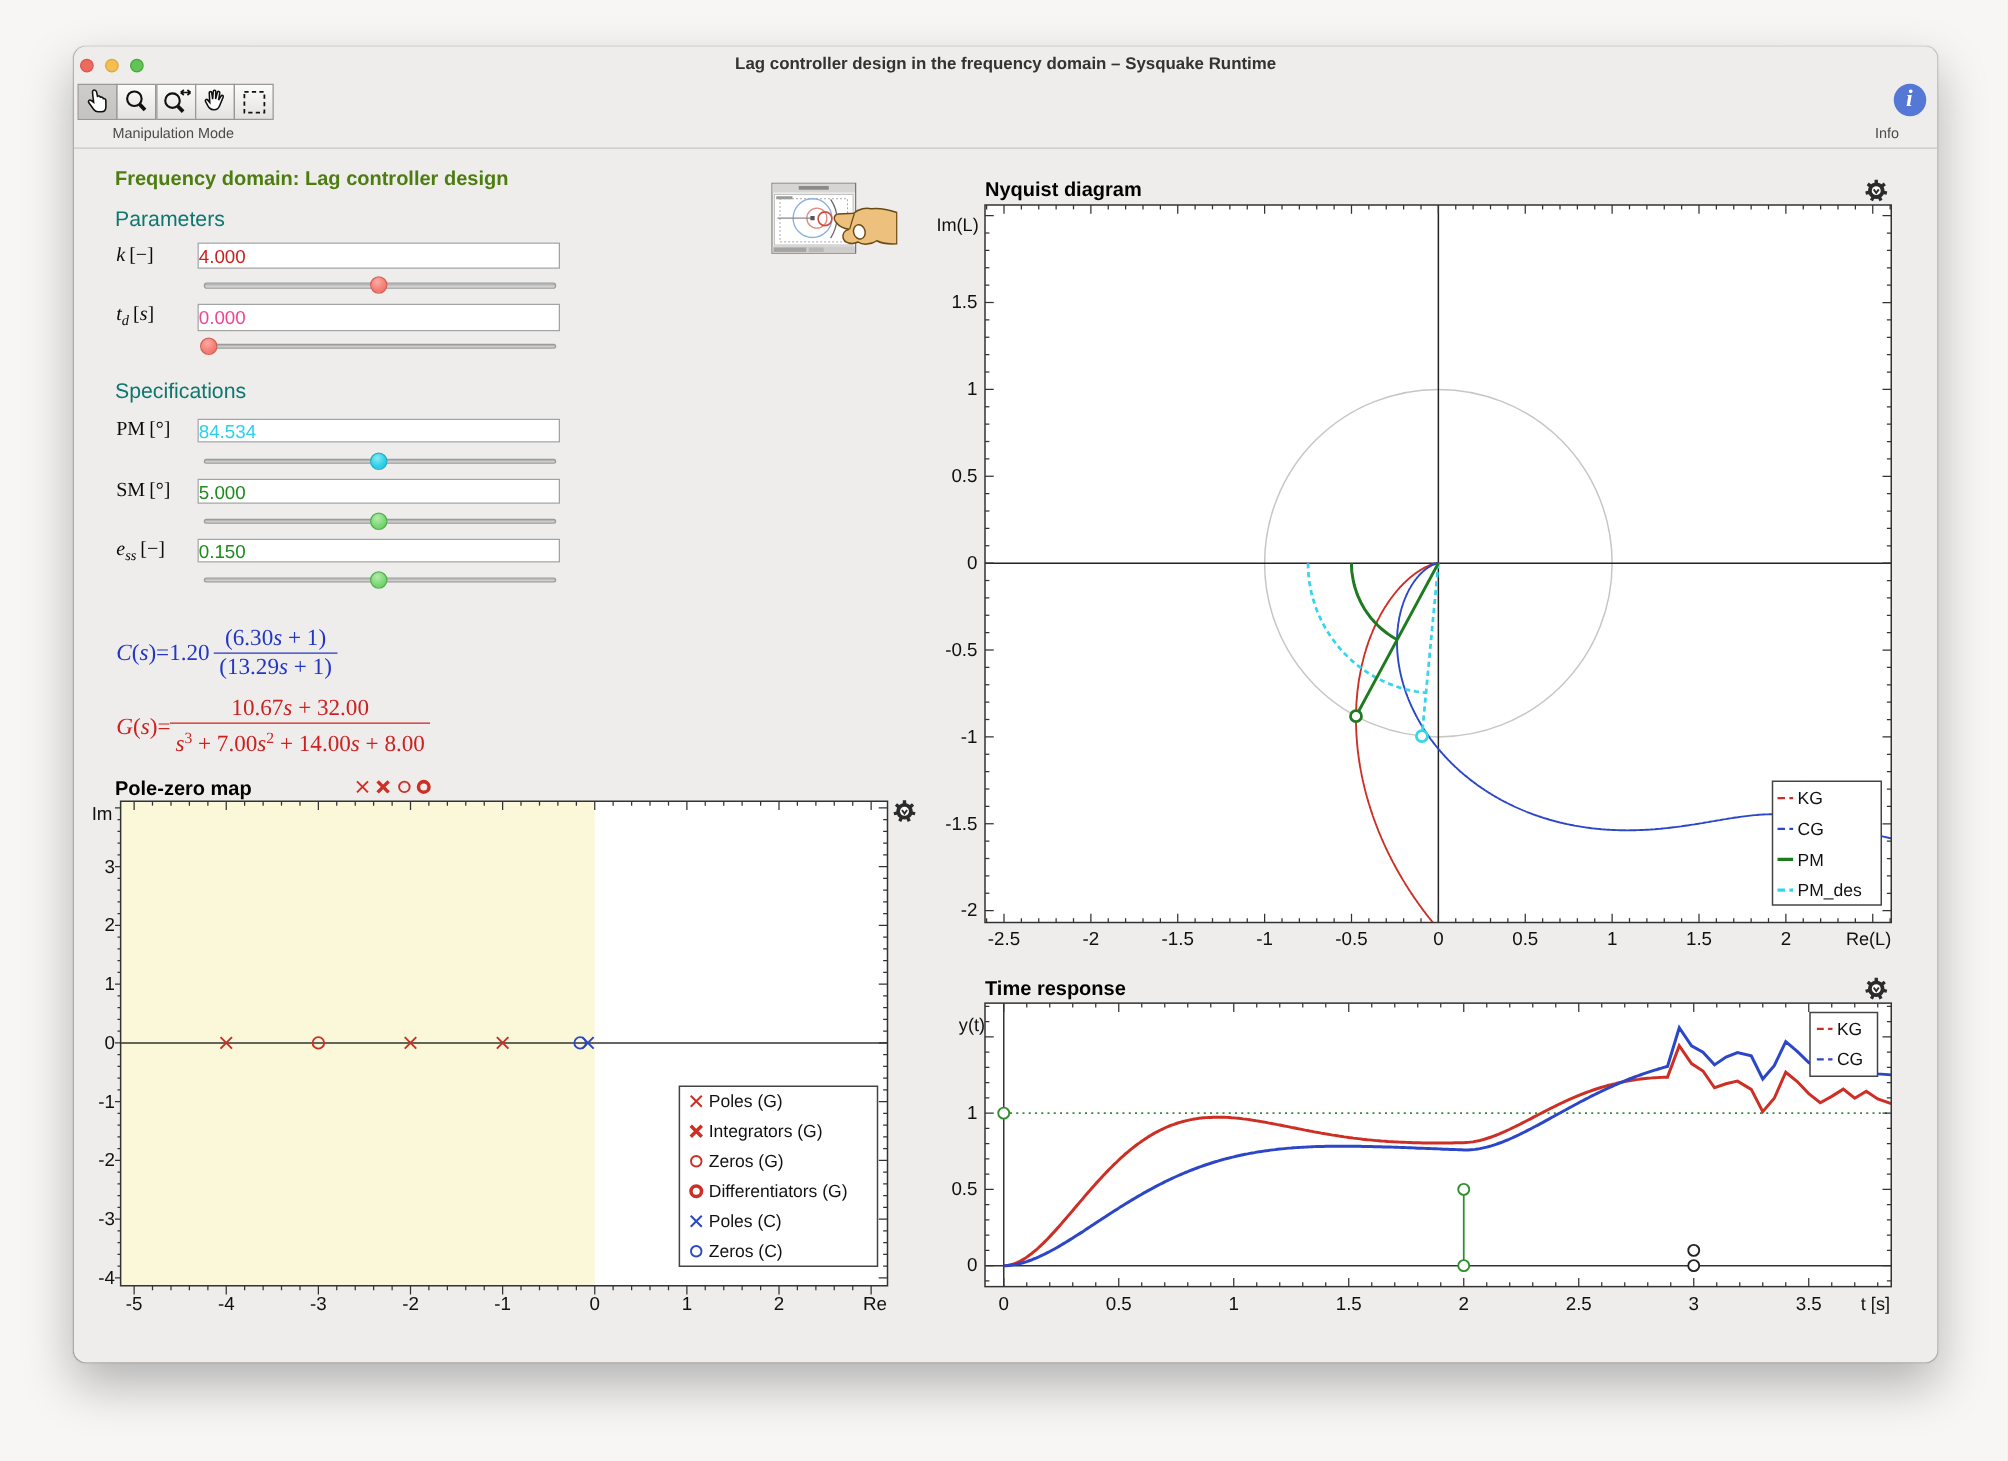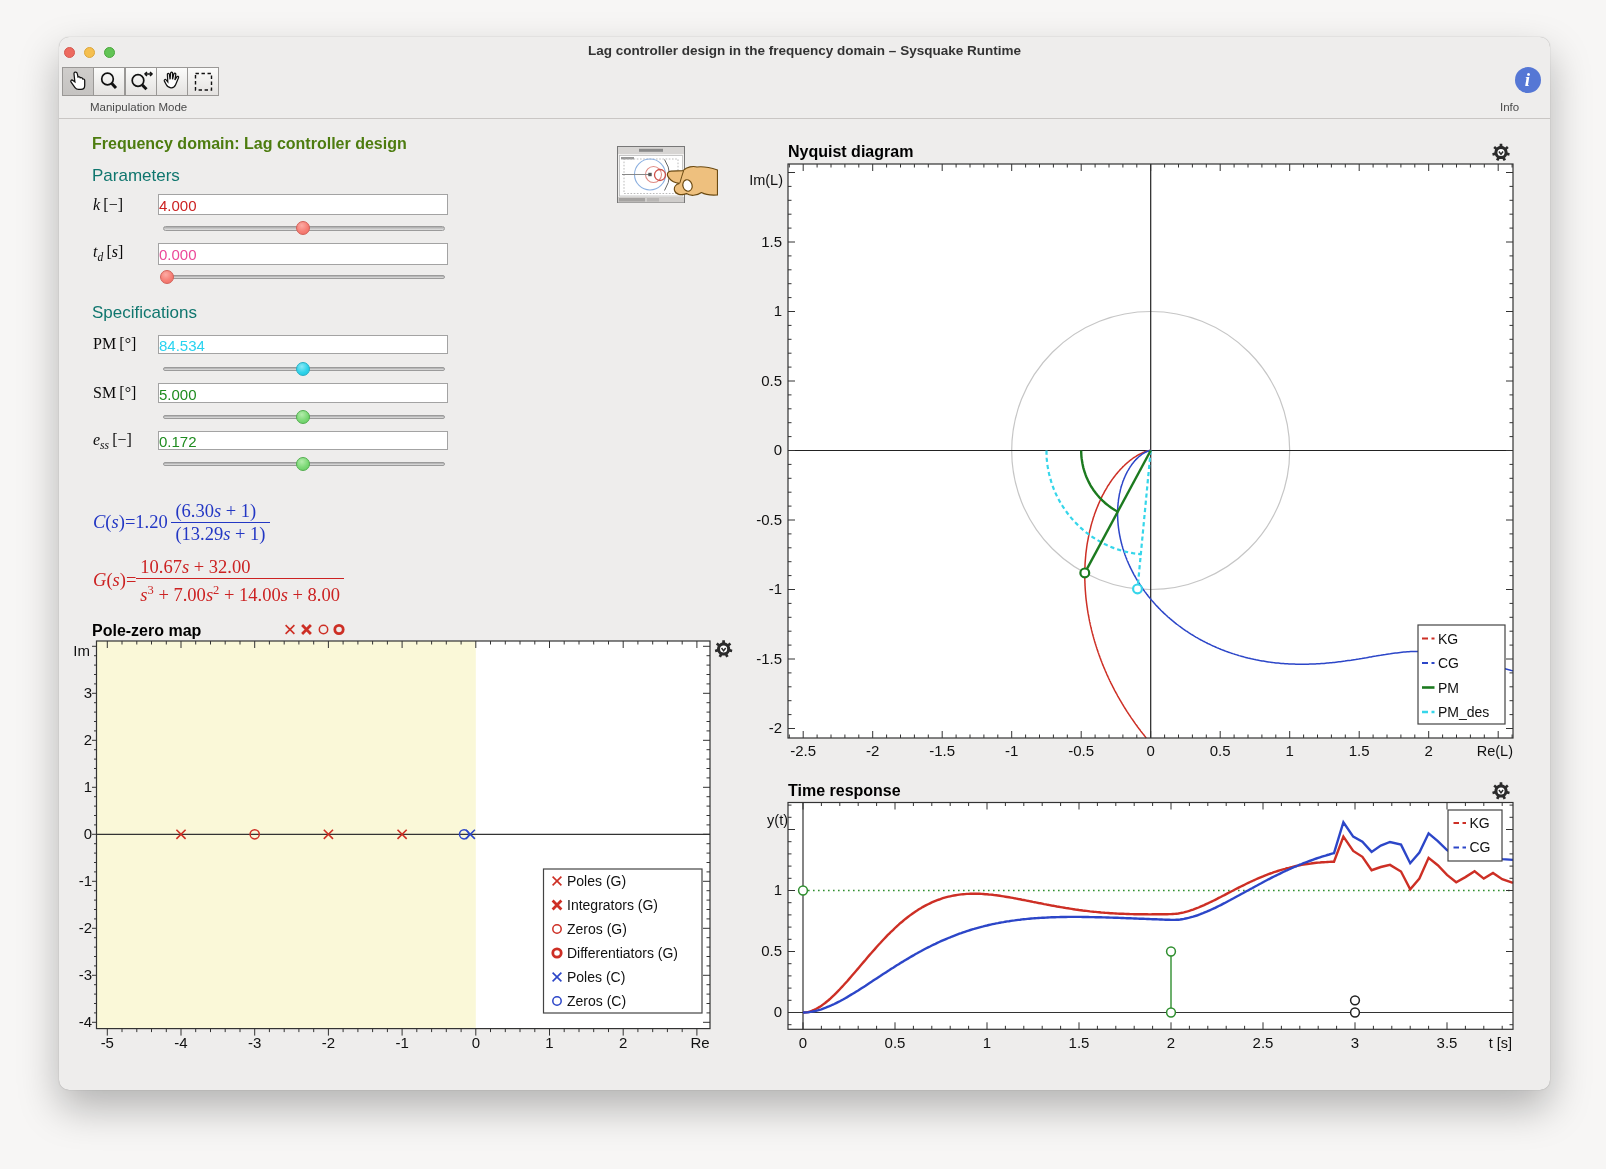--- a/index.html
+++ b/index.html
@@ -25,21 +25,21 @@
 .mlab sub{font-size:11.5px}
 .ibox{position:absolute;left:158px;width:290px;height:19.5px;background:#fff;border:1px solid #a3a3a3;
  font-size:15px;text-align:left;padding:1.5px 6px 0 0}
 .track{position:absolute;left:163px;width:281.5px;height:4.5px;border-radius:2.5px;background:linear-gradient(#aaa,#e2e2e2);border:0.5px solid #9b9b9b}
 .thumb{position:absolute;width:14px;height:14px;border-radius:50%}
 .th-red{background:radial-gradient(circle at 40% 30%,#fcaca5,#f67f76 55%,#ef6a60);border:1px solid #d26058}
 .th-cyan{background:radial-gradient(circle at 40% 30%,#8ce8f5,#2ed3ea 55%,#1fc2dc);border:1px solid #28aec4}
 .th-green{background:radial-gradient(circle at 40% 30%,#b4ecac,#7cd976 55%,#62c95e);border:1px solid #51ae4d}
 .eq{position:absolute;font-family:"Liberation Serif",serif;font-size:18.5px}
 .eq i{font-style:italic}
-.eq .fr{display:inline-block;vertical-align:middle;text-align:left}
+.eq .fr{display:inline-block;vertical-align:middle;text-align:center}
 .eq .nu{display:block;padding:0 4px;line-height:21px}
 .eq .de{display:block;border-top:1.3px solid currentColor;padding:1px 4px;line-height:21px}
 .eq sup{font-size:12.5px}
 </style></head><body>
 <div id="win"></div>
 <div id="title">Lag controller design in the frequency domain – Sysquake Runtime</div>
 <div class="light" id="l1"></div>
 <div class="light" id="l2"></div>
 <div class="light" id="l3"></div>
 <svg id="plots" width="1606" height="1169" viewBox="0 0 1606 1169" style="position:absolute;left:0;top:0;font-family:'Liberation Sans',sans-serif">
@@ -653,21 +653,21 @@
 <div class="mlab" style="left:93px;top:196px"><i>k</i> [−]</div>
 <div class="mlab" style="left:93px;top:243px"><i>t</i><sub><i>d</i></sub> [<i>s</i>]</div>
 <div class="sect" style="left:92px;top:303px">Specifications</div>
 <div class="mlab" style="left:93px;top:335px">PM [°]</div>
 <div class="mlab" style="left:93px;top:383.5px">SM [°]</div>
 <div class="mlab" style="left:93px;top:431px"><i>e</i><sub><i>ss</i></sub> [−]</div>
 <div class="ibox" style="top:194px;height:20.5px;color:#cc2222">4.000</div>
 <div class="ibox" style="top:243px;height:22px;color:#ec4899">0.000</div>
 <div class="ibox" style="top:334.5px;color:#29d3f0">84.534</div>
 <div class="ibox" style="top:383px;color:#1f8c1f">5.000</div>
-<div class="ibox" style="top:430.5px;color:#1f8c1f">0.172</div>
+<div class="ibox" style="top:430.5px;color:#1f8c1f">0.150</div>
 <div class="track" style="top:226.2px"></div>
 <div class="track" style="top:274.6px"></div>
 <div class="track" style="top:366.9px"></div>
 <div class="track" style="top:414.7px"></div>
 <div class="track" style="top:461.9px"></div>
 <div class="thumb th-red" style="left:295.5px;top:221.4px"></div>
 <div class="thumb th-red" style="left:159.8px;top:269.8px"></div>
 <div class="thumb th-cyan" style="left:295.5px;top:362.1px"></div>
 <div class="thumb th-green" style="left:296.2px;top:409.9px"></div>
 <div class="thumb th-green" style="left:296.2px;top:457.1px"></div>

